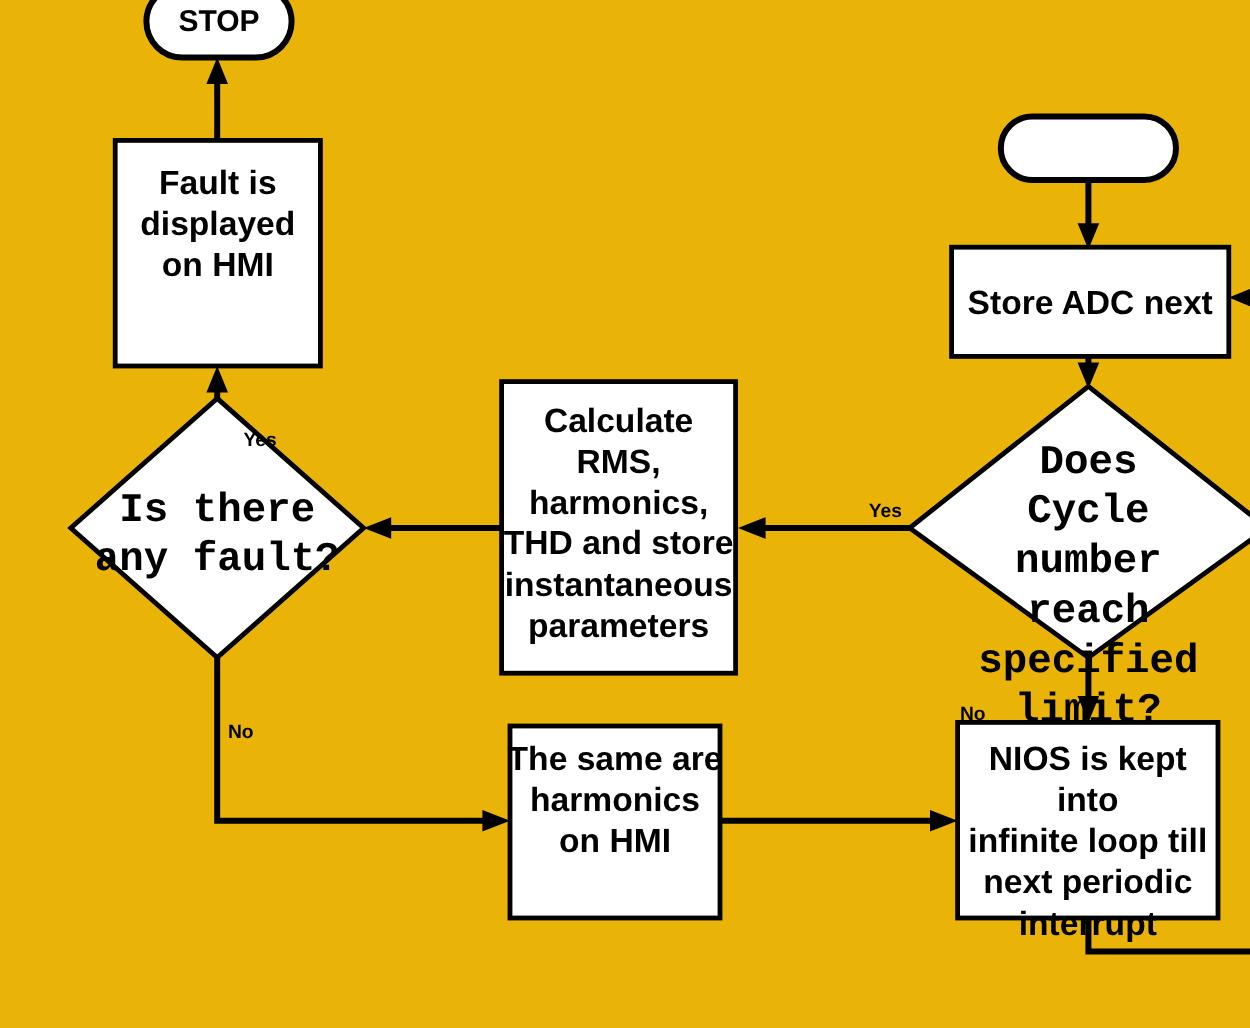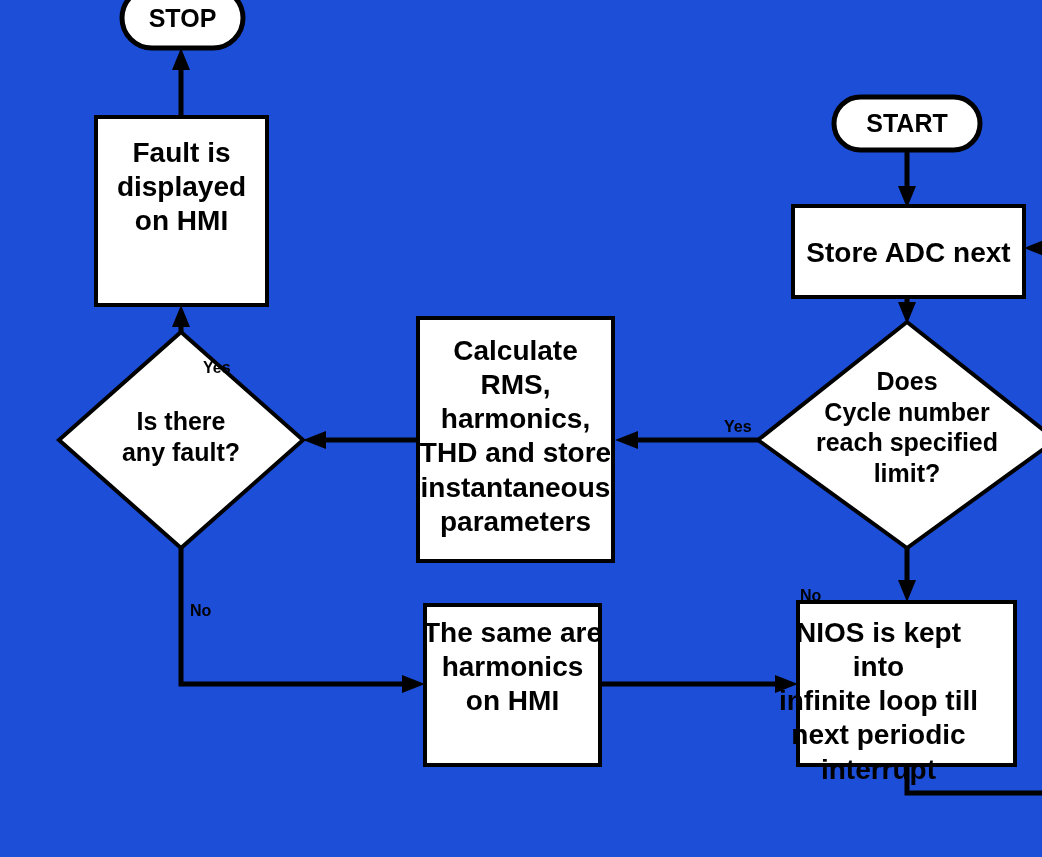--- a/index.html
+++ b/index.html
@@ -5,21 +5,21 @@
 <style>
   html, body {
     margin: 0;
     padding: 0;
     background: #ffffff;
   }
   #canvas {
     position: relative;
     width: 1042px;
     height: 857px;
-    background: #1d4ed8;
+    background: #eab308;
     overflow: hidden;
     font-family: "Liberation Sans", sans-serif;
   }
   svg.flow {
     position: absolute;
     top: 0;
     left: 0;
     width: 1042px;
     height: 857px;
   }
@@ -49,21 +49,21 @@
     position: absolute;
     text-align: center;
     font-weight: bold;
     color: #000000;
     line-height: 1.22;
     white-space: pre-line;
     pointer-events: none;
   }
   .lbl-terminator { font-size: 25px; }
   .lbl-process    { font-size: 28px; }
-  .lbl-decision   { font-size: 25px; }
+  .lbl-decision   { font-size: 34px; font-family: Liberation Mono, monospace; }
   .edge-label {
     position: absolute;
     font-weight: bold;
     font-size: 16px;
     color: #000000;
     white-space: nowrap;
     margin-top: 24px;
   }
 </style>
 </head>
@@ -155,34 +155,33 @@
   <div class="node-label lbl-process" style="left:418px; top:334px; width:195px;">Calculate
 RMS,
 harmonics,
 THD and store
 instantaneous
 parameters</div>
 
   <div class="node-label lbl-decision" style="left:61px; top:406px; width:240px;">Is  there
 any  fault?</div>
 
-  <div class="node-label lbl-terminator" style="left:834px; top:108px; width:146px;">START</div>
 
   <div class="node-label lbl-process" style="left:793px; top:236px; width:231px;">Store ADC next</div>
 
   <div class="node-label lbl-decision" style="left:787px; top:366px; width:240px;">Does
 Cycle number
 reach specified
 limit?</div>
 
   <div class="node-label lbl-process" style="left:422px; top:616px; width:181px;">The same are
 harmonics
 on HMI</div>
 
-  <div class="node-label lbl-process" style="left:770px; top:616px; width:217px;">NIOS is kept into
+  <div class="node-label lbl-process" style="left:798px; top:616px; width:217px;">NIOS is kept into
 infinite loop till
 next periodic
 interrupt</div>
 
   <div class="edge-label" style="left:203px; top:335px;">Yes</div>
 
   <div class="edge-label" style="left:190px; top:578px;">No</div>
 
   <div class="edge-label" style="left:724px; top:394px;">Yes</div>
 

